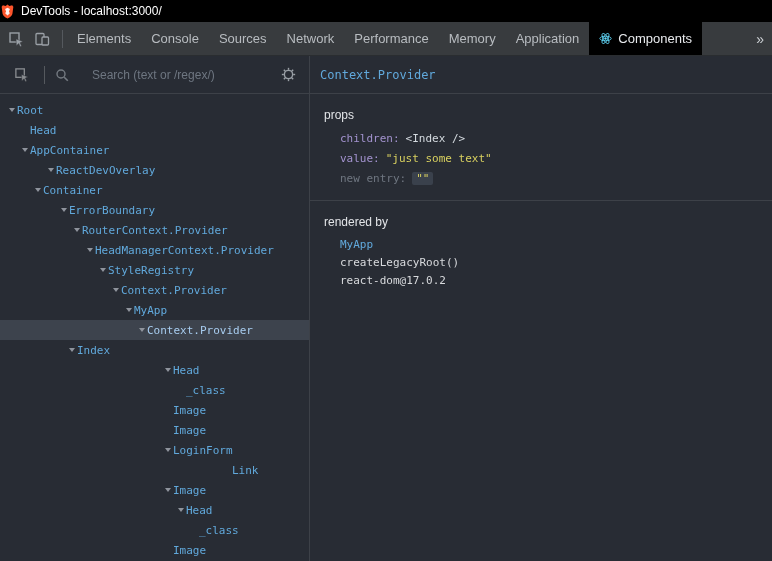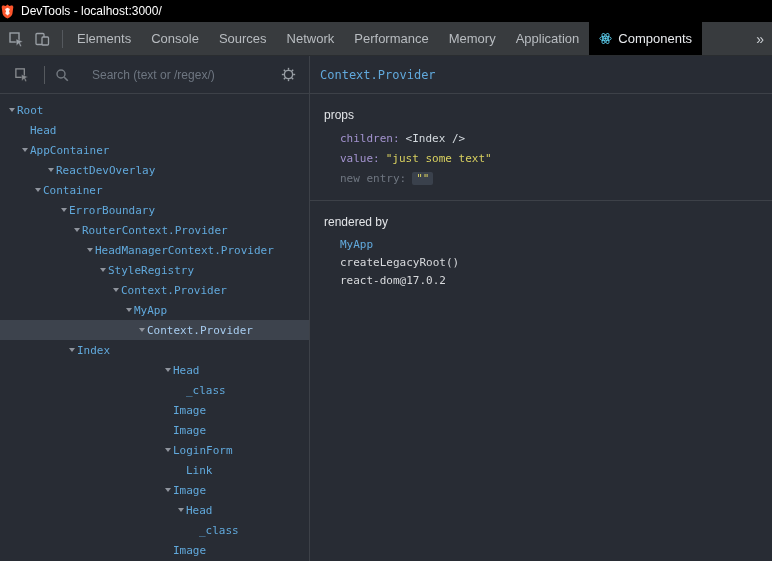--- a/index.html
+++ b/index.html
@@ -276,21 +276,21 @@
         <div class="tree-row" style="padding-left: 162px;">
           <span class="tw"></span>
           <span class="name">Image</span>
         </div>
         <div class="tree-row" style="padding-left: 162px;">
           <span class="tw">
             <span class="tri"></span>
           </span>
           <span class="name">LoginForm</span>
         </div>
-        <div class="tree-row" style="padding-left: 175px;">
+        <div class="tree-row" style="padding-left: 175px; margin-left: 46px;">
           <span class="tw"></span>
           <span class="name">Link</span>
         </div>
         <div class="tree-row" style="padding-left: 162px;">
           <span class="tw">
             <span class="tri"></span>
           </span>
           <span class="name">Image</span>
         </div>
         <div class="tree-row" style="padding-left: 175px;">

